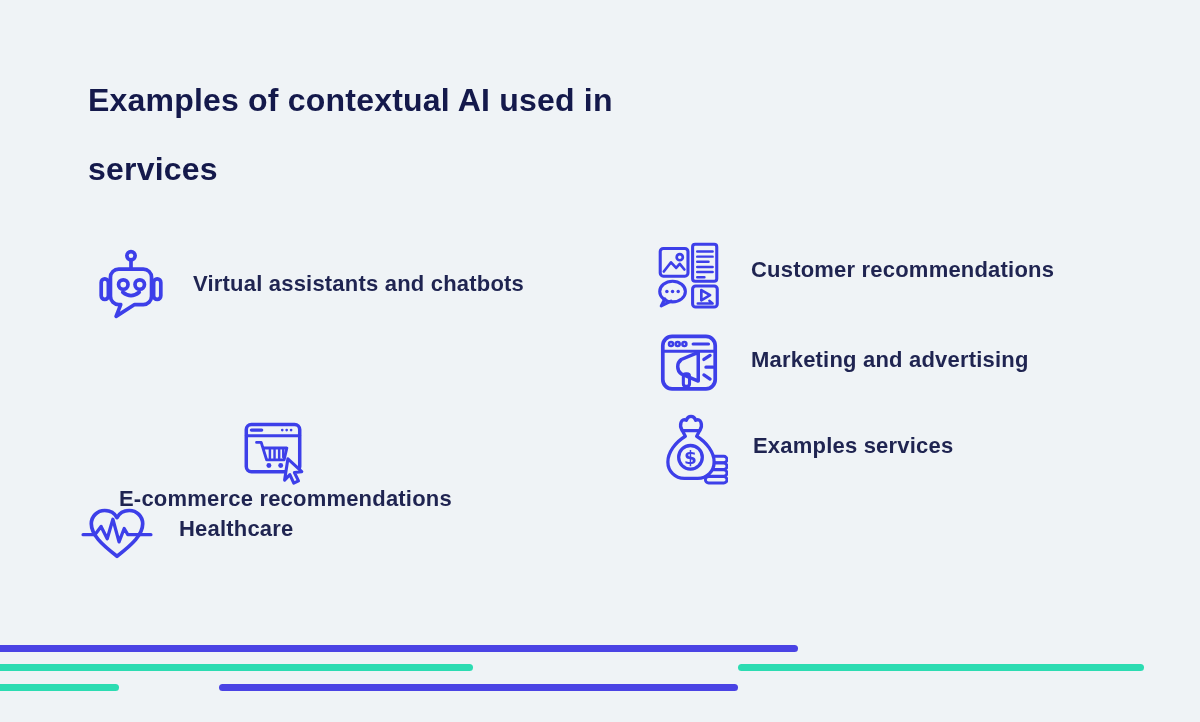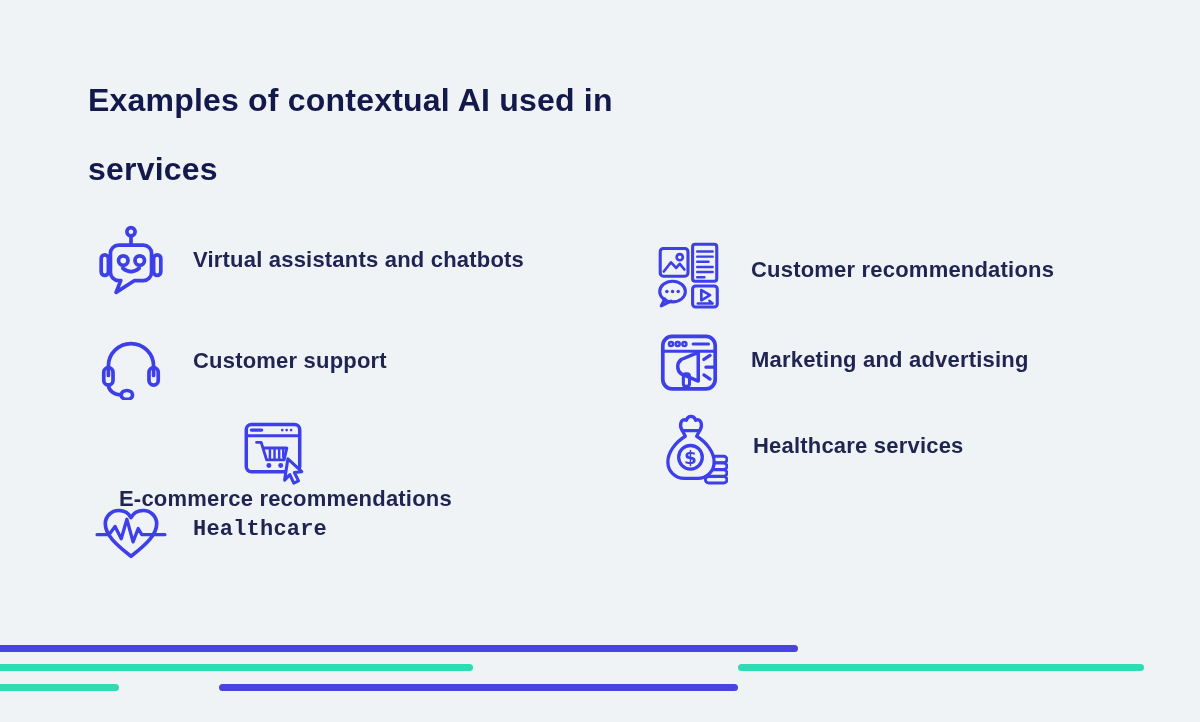--- a/index.html
+++ b/index.html
@@ -37,24 +37,24 @@
     color:var(--icon-blue);
   }
   .icon svg{width:74px;height:78px;display:block;}
   .label{
     margin-left:25px;
     font-size:22px;font-weight:600;
     letter-spacing:0.2px;
     color:var(--label-navy);
     white-space:nowrap;
   }
-  .pos-l1{left:94px;top:221px;}
+  .pos-l1{left:94px;top:245px;}
   .pos-l2{left:94px;top:322px;}
   .pos-l3{left:94px;top:408px;flex-direction:column;}
-  .pos-l4{left:94px;top:490px;font-family:Liberation Mono, monospace;}
+  .pos-l4{left:80px;top:490px;}
   .pos-r1{left:652px;top:231px;}
   .pos-r2{left:652px;top:321px;}
   .pos-r3{left:654px;top:407px;}
   .decor{position:absolute;height:7px;border-radius:4px;}
   .decor.purple{background:var(--line-purple);}
   .decor.teal{background:var(--line-teal);}
   .d1{left:-20px;top:645px;width:818px;}
   .d2{left:-20px;top:664px;width:493px;}
   .d3{left:738px;top:664px;width:406px;}
   .d4{left:-20px;top:684px;width:139px;}
@@ -79,32 +79,20 @@
         <rect x="7" y="31" width="7" height="20" rx="3.5"></rect>
         <rect x="58" y="31" width="7" height="20" rx="3.5"></rect>
         <circle cx="28.5" cy="36.5" r="4.6"></circle>
         <circle cx="44.5" cy="36.5" r="4.6"></circle>
         <path d="M28 44 Q36 50.5 44 44"></path>
       </svg>
     </span>
     <span class="label">Virtual assistants and chatbots</span>
   </div>
 
-  <div class="item pos-l2">
-    <span class="icon">
-      <svg viewBox="0 0 72 72" fill="none" stroke="currentColor" stroke-width="3.6" stroke-linecap="round" stroke-linejoin="round">
-        <path d="M14 50 V41 C14 28.8 23.8 19 36 19 C48.2 19 58 28.8 58 41 V50"></path>
-        <rect x="9.5" y="42.5" width="9" height="17" rx="4.5"></rect>
-        <rect x="53.5" y="42.5" width="9" height="17" rx="4.5"></rect>
-        <path d="M14 59.5 C14.5 65.5 20 69 26.5 69"></path>
-        <ellipse cx="32" cy="69" rx="5.5" ry="4.3"></ellipse>
-      </svg>
-    </span>
-    <span class="label">Customer support</span>
-  </div>
 
   <div class="item pos-l3">
     <span class="icon">
       <svg viewBox="0 0 72 72" fill="none" stroke="currentColor" stroke-width="3.4" stroke-linecap="round" stroke-linejoin="round">
         <rect x="10" y="14" width="52" height="46" rx="5"></rect>
         <line x1="10" y1="25" x2="62" y2="25" stroke-width="2.8"></line>
         <line x1="15" y1="19.5" x2="25" y2="19.5" stroke-width="3.2"></line>
         <circle cx="45" cy="19.5" r="1.3" fill="currentColor" stroke="none"></circle>
         <circle cx="49.3" cy="19.5" r="1.3" fill="currentColor" stroke="none"></circle>
         <circle cx="53.6" cy="19.5" r="1.3" fill="currentColor" stroke="none"></circle>
@@ -172,21 +160,21 @@
         <rect x="50" y="46" width="21" height="6.2" rx="3.1" stroke-width="2.8"></rect>
         <rect x="50" y="52.6" width="21" height="6.2" rx="3.1" stroke-width="2.8"></rect>
         <rect x="50" y="59.2" width="21" height="6.2" rx="3.1" stroke-width="2.8"></rect>
         <rect x="50" y="65.8" width="21" height="6.2" rx="3.1" stroke-width="2.8"></rect>
         <path d="M27.5 21 C24 15.5 26.5 8.5 31.5 11 C33 6 39 6 40.5 11 C45.5 8.5 48 15.5 44.5 21 Z" fill="var(--background,#eff3f6)"></path>
         <path d="M30.5 26.5 C20.5 32.5 13.5 42.5 13.5 51.5 C13.5 60.5 20.5 67.5 29.5 67.5 H42.5 C51.5 67.5 58.5 60.5 58.5 51.5 C58.5 42.5 51.5 32.5 41.5 26.5 L44.5 21 H27.5 Z" fill="var(--background,#eff3f6)"></path>
         <circle cx="35.5" cy="47" r="11.5" fill="var(--background,#eff3f6)"></circle>
         <text x="35.5" y="53.5" text-anchor="middle" font-size="18" font-weight="bold" fill="currentColor" stroke="none" font-family="'DejaVu Sans', sans-serif">$</text>
       </svg>
     </span>
-    <span class="label">Healthcare services</span>
+    <span class="label">Examples services</span>
   </div>
 
   <div class="decor purple d1"></div>
   <div class="decor teal d2"></div>
   <div class="decor teal d3"></div>
   <div class="decor teal d4"></div>
   <div class="decor purple d5"></div>
 
 </div>
 

